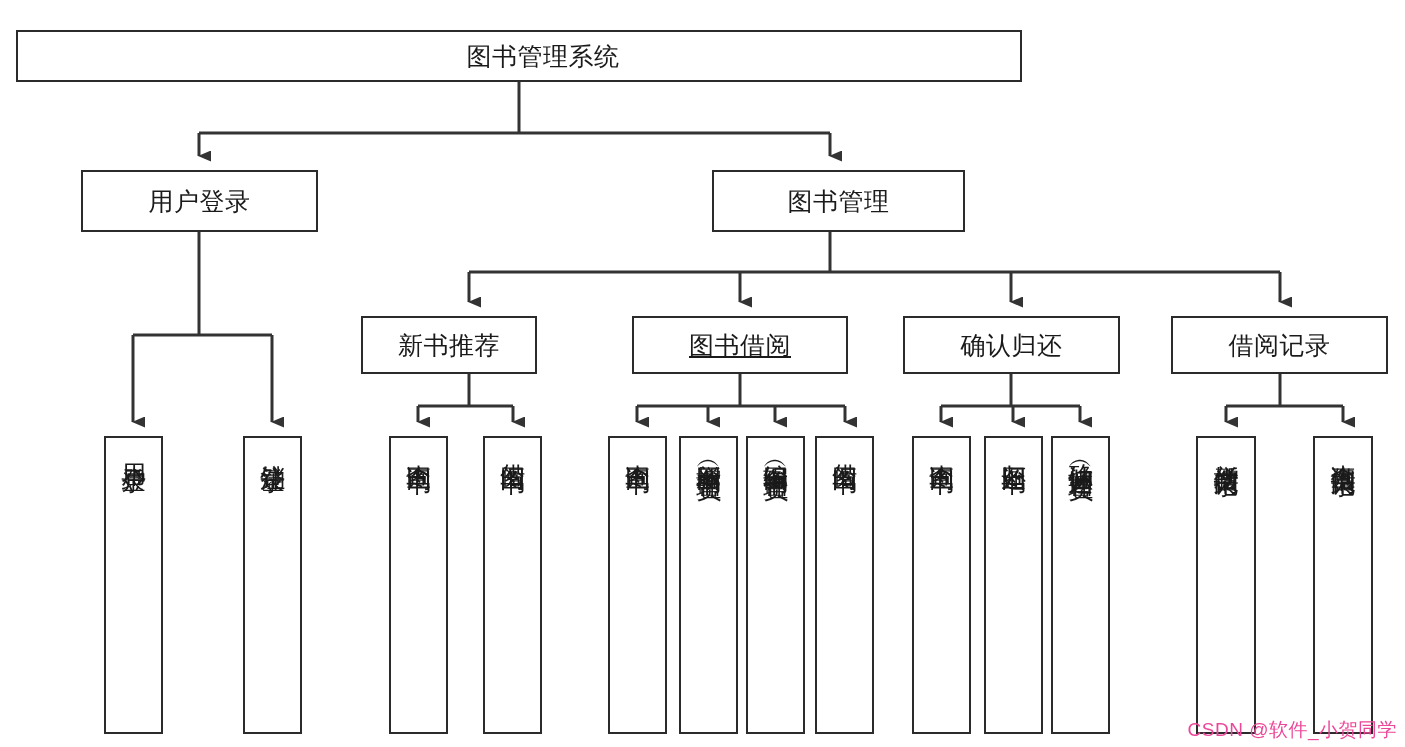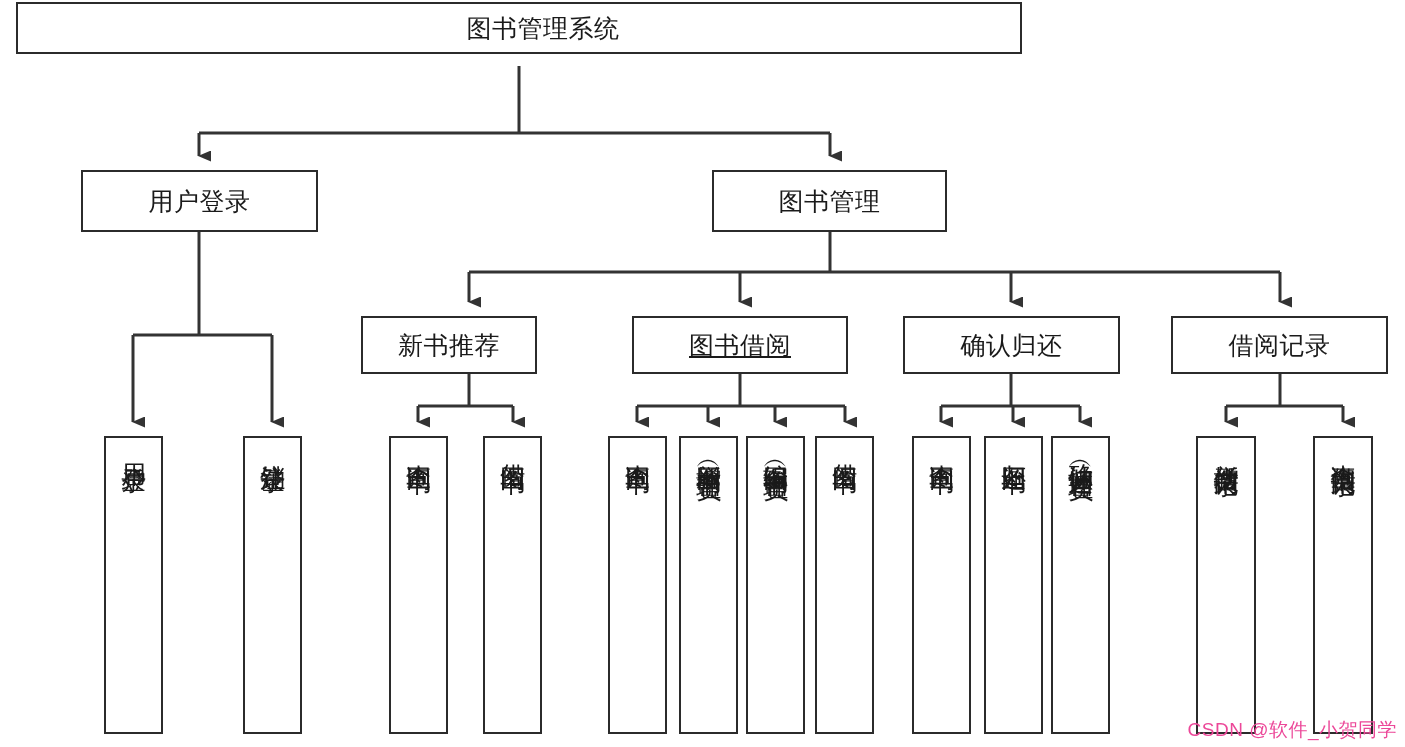--- a/index.html
+++ b/index.html
@@ -115,28 +115,28 @@
       <path d="M1013,406 L1013,422" marker-end="url(#arw)"></path>
       <path d="M1080,406 L1080,422" marker-end="url(#arw)"></path>
 
       <path d="M1280,374 L1280,406"></path>
       <path d="M1226,406 L1343,406"></path>
       <path d="M1226,406 L1226,422" marker-end="url(#arw)"></path>
       <path d="M1343,406 L1343,422" marker-end="url(#arw)"></path>
     </g>
   </svg>
 
-  <div class="node horiz" style="left:16px; top:2px; width:1006px; height:52px;padding-left:48px;">
+  <div class="node horiz" style="left:16px; top:30px; width:1006px; height:52px;padding-left:48px;">
     <span>图书管理系统</span>
   </div>
 
   <div class="node horiz" style="left:81px; top:170px; width:237px; height:62px;">
     <span>用户登录</span>
   </div>
-  <div class="node horiz" style="left:712px; top:170px; width:235px; height:62px;">
+  <div class="node horiz" style="left:712px; top:170px; width:253px; height:62px;">
     <span>图书管理</span>
   </div>
 
   <div class="node horiz" style="left:361px; top:316px; width:176px; height:58px;">
     <span>新书推荐</span>
   </div>
   <div class="node horiz" style="left:632px; top:316px; width:216px; height:58px;text-decoration:underline;">
     <span>图书借阅</span>
   </div>
   <div class="node horiz" style="left:903px; top:316px; width:217px; height:58px;">

